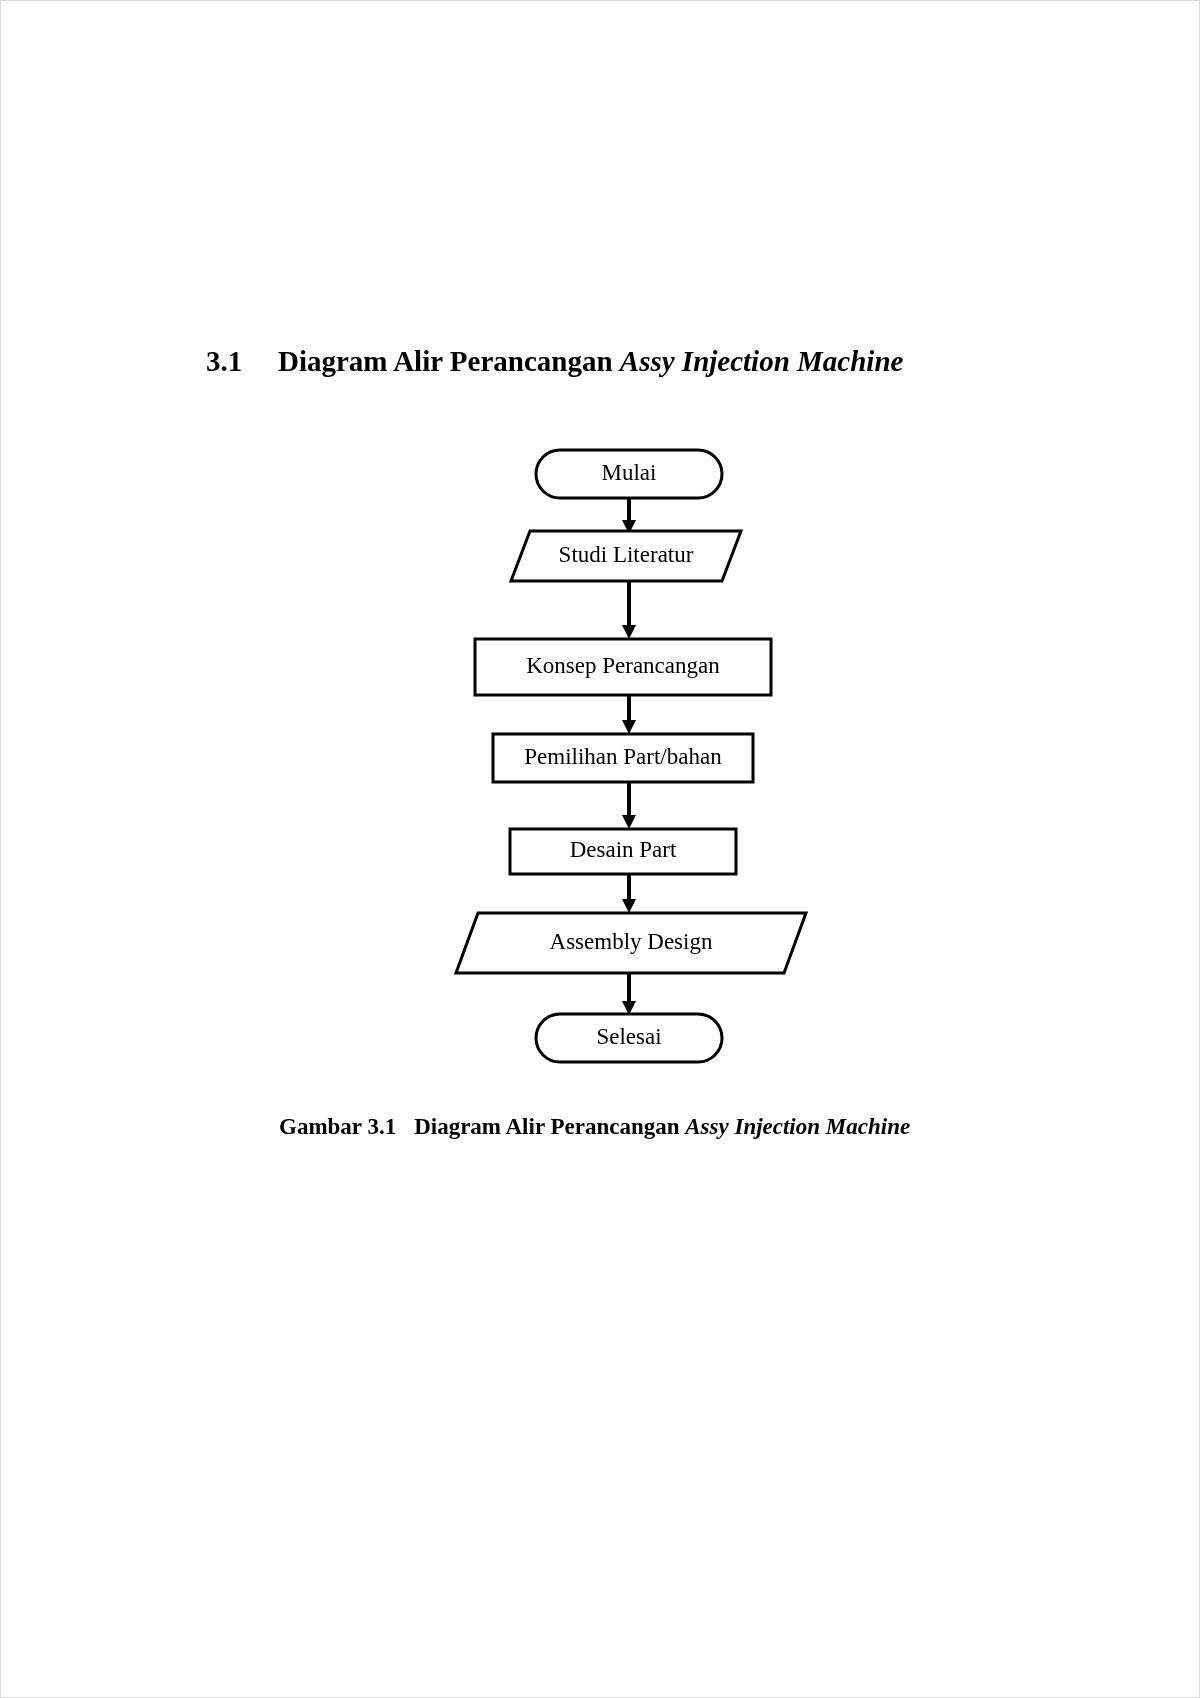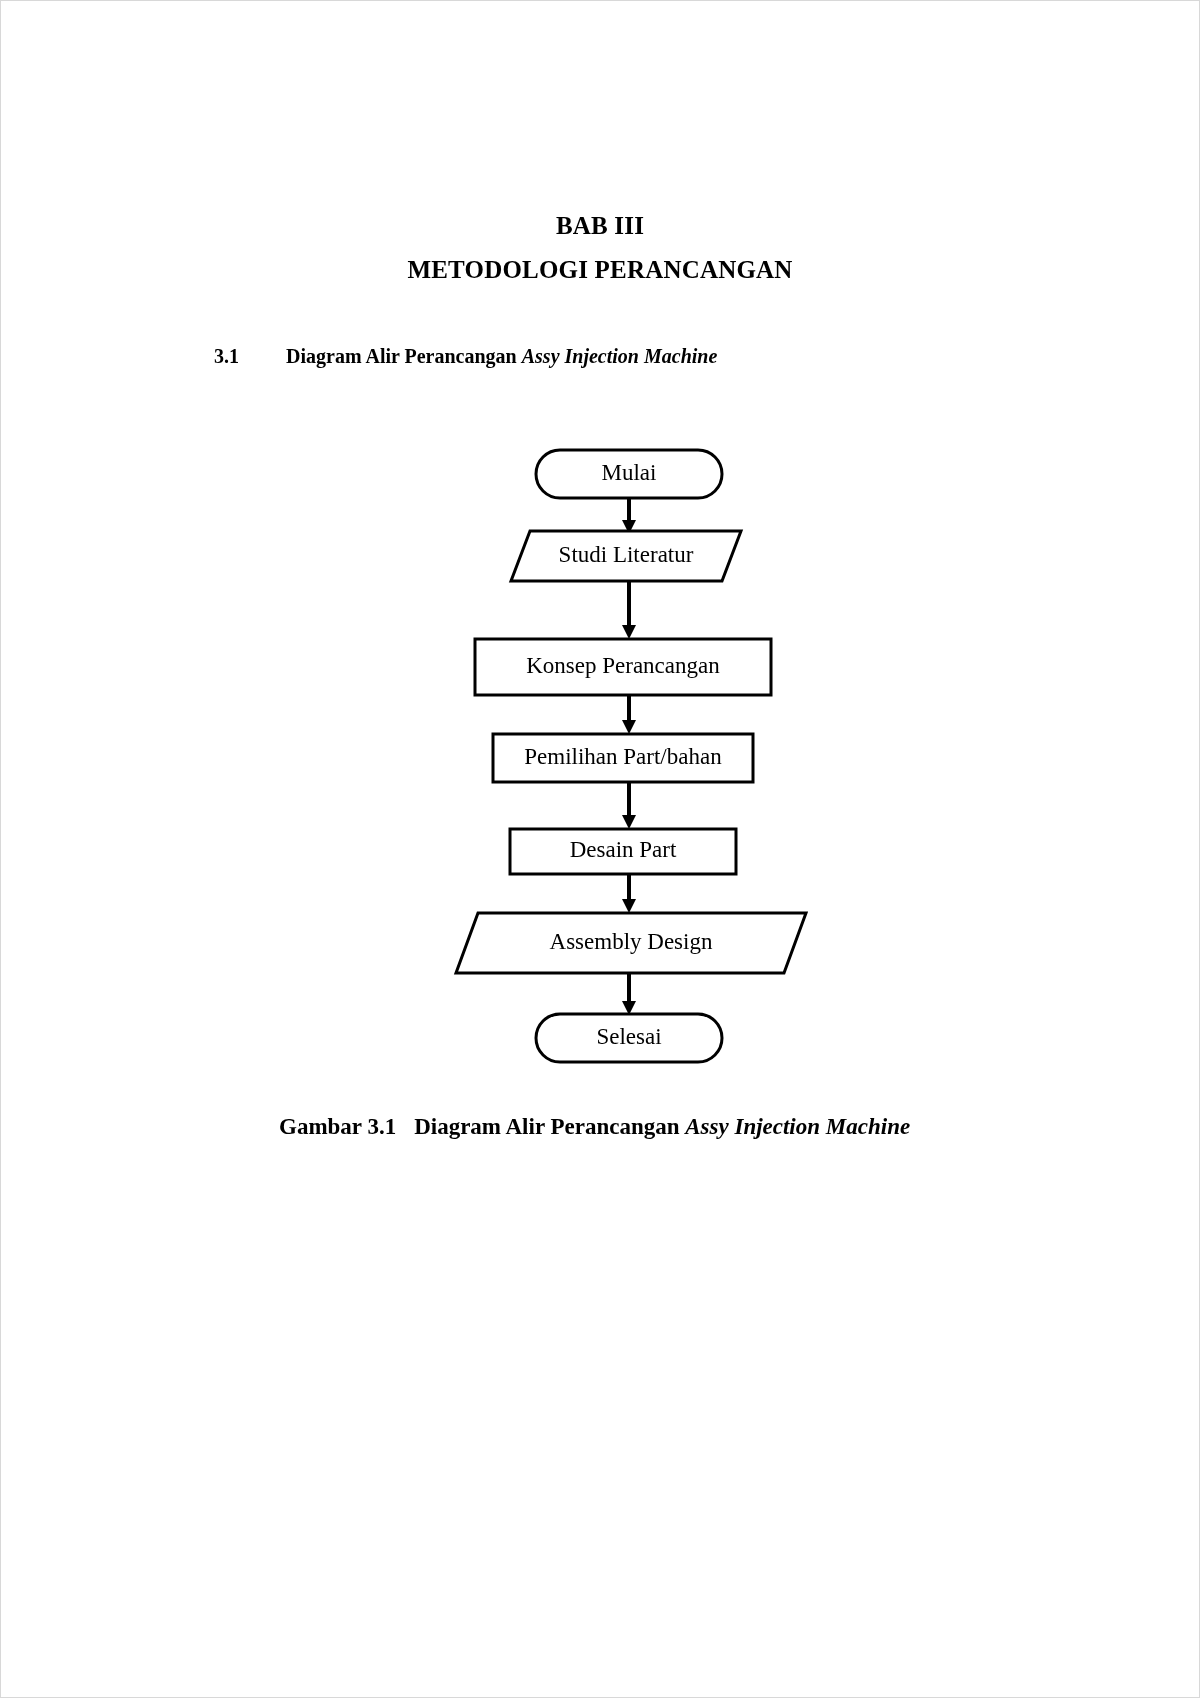--- a/index.html
+++ b/index.html
@@ -31,24 +31,24 @@
     font-weight: bold;
     font-size: 25px;
     letter-spacing: 0.2px;
   }
   #bab-title   { top: 211px; }
   #metod-title { top: 255px; }
 
   
   .section-heading {
     position: absolute;
-    left: 213px;
+    left: 205px;
     top: 344px;
     font-weight: bold;
-    font-size: 20px;
+    font-size: 29px;
     white-space: nowrap;
   }
   .section-heading .num {
     display: inline-block;
     width: 72px;
   }
   .section-heading .ital,
   .caption .ital,
   .body-line .ital {
     font-style: italic;
@@ -100,23 +100,21 @@
     stroke: #000000;
     stroke-width: 4;
     fill: none;
   }
 </style>
 </head>
 <body>
 
 <div class="page">
 
-  <div class="chapter-title" id="bab-title">BAB III</div>
 
-  <div class="chapter-title" id="metod-title">METODOLOGI PERANCANGAN</div>
 
   <div class="section-heading">
     <span class="num">3.1</span><span>Diagram Alir Perancangan </span><span class="ital">Assy Injection Machine</span>
   </div>
 
 
   <div class="flowchart">
     <svg class="flow-svg" width="1200" height="640" viewBox="0 0 1200 640">
 
       <g>

